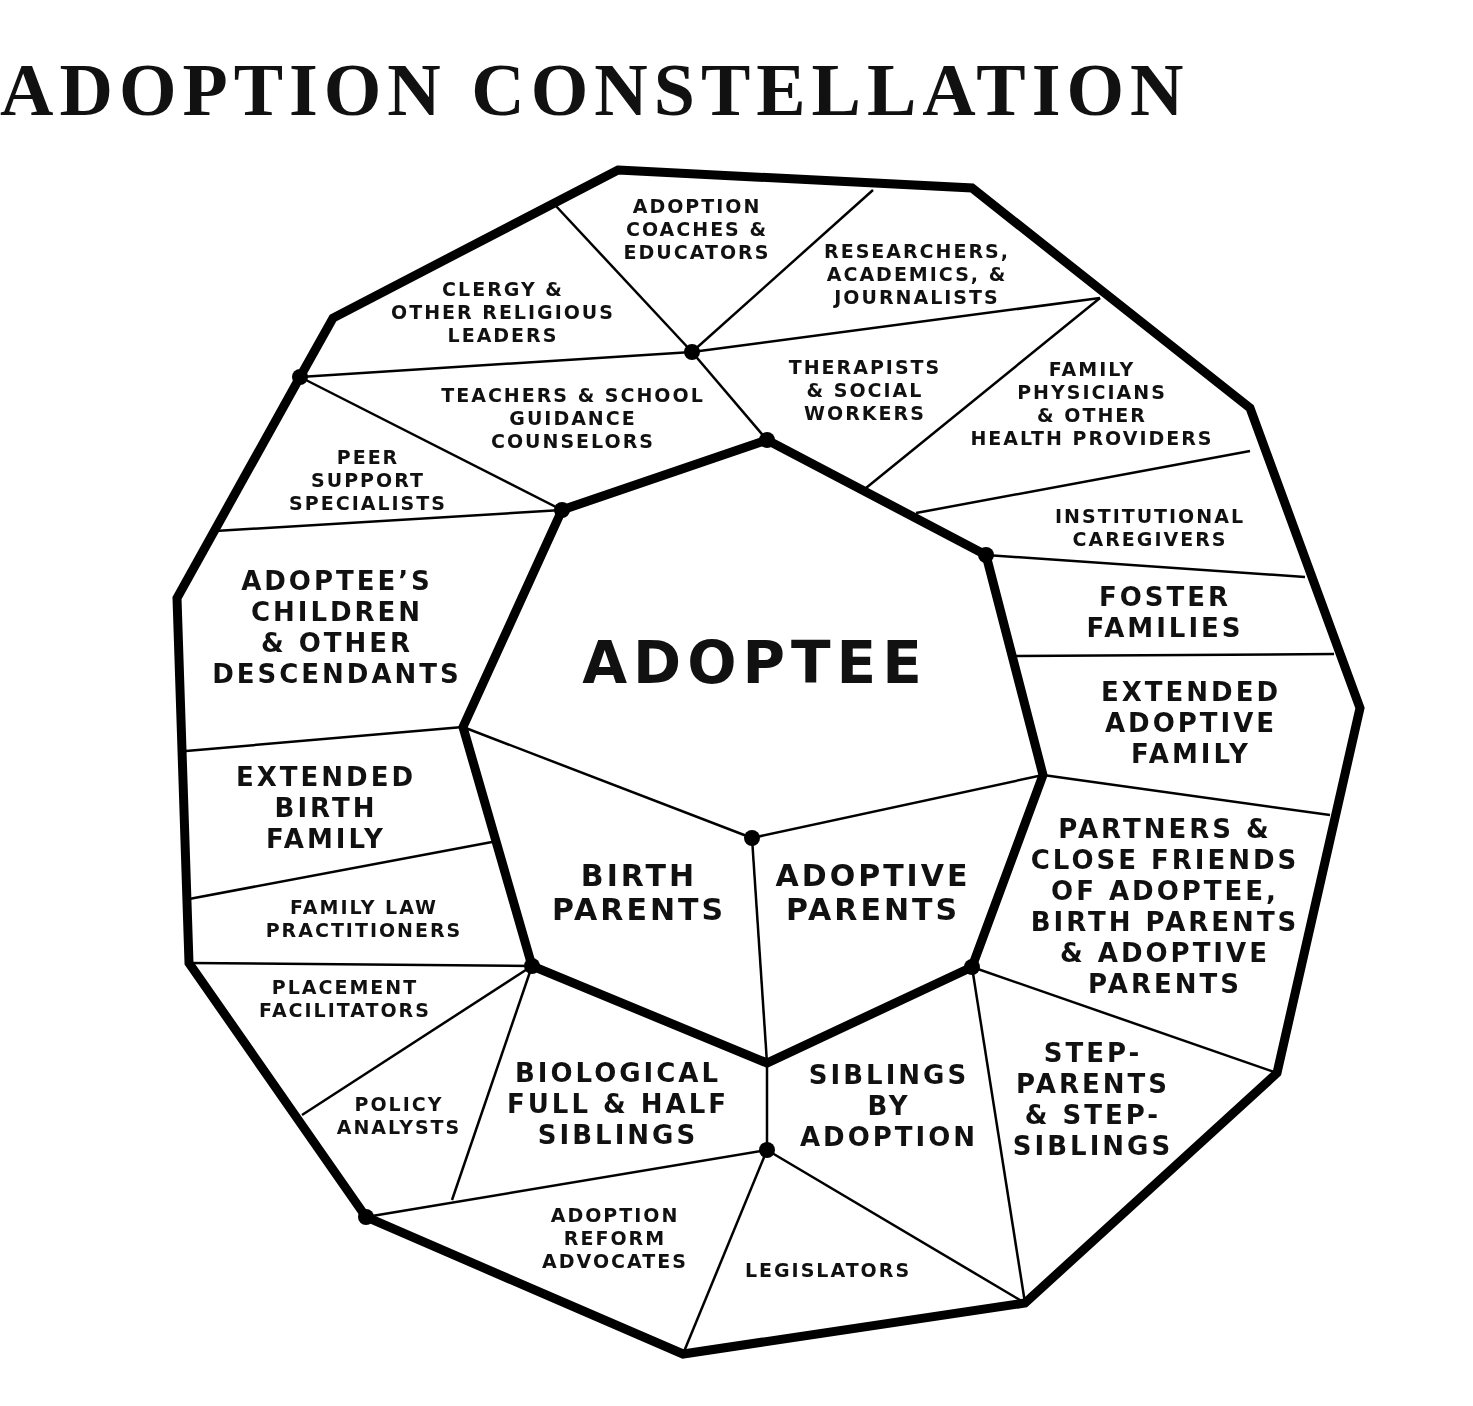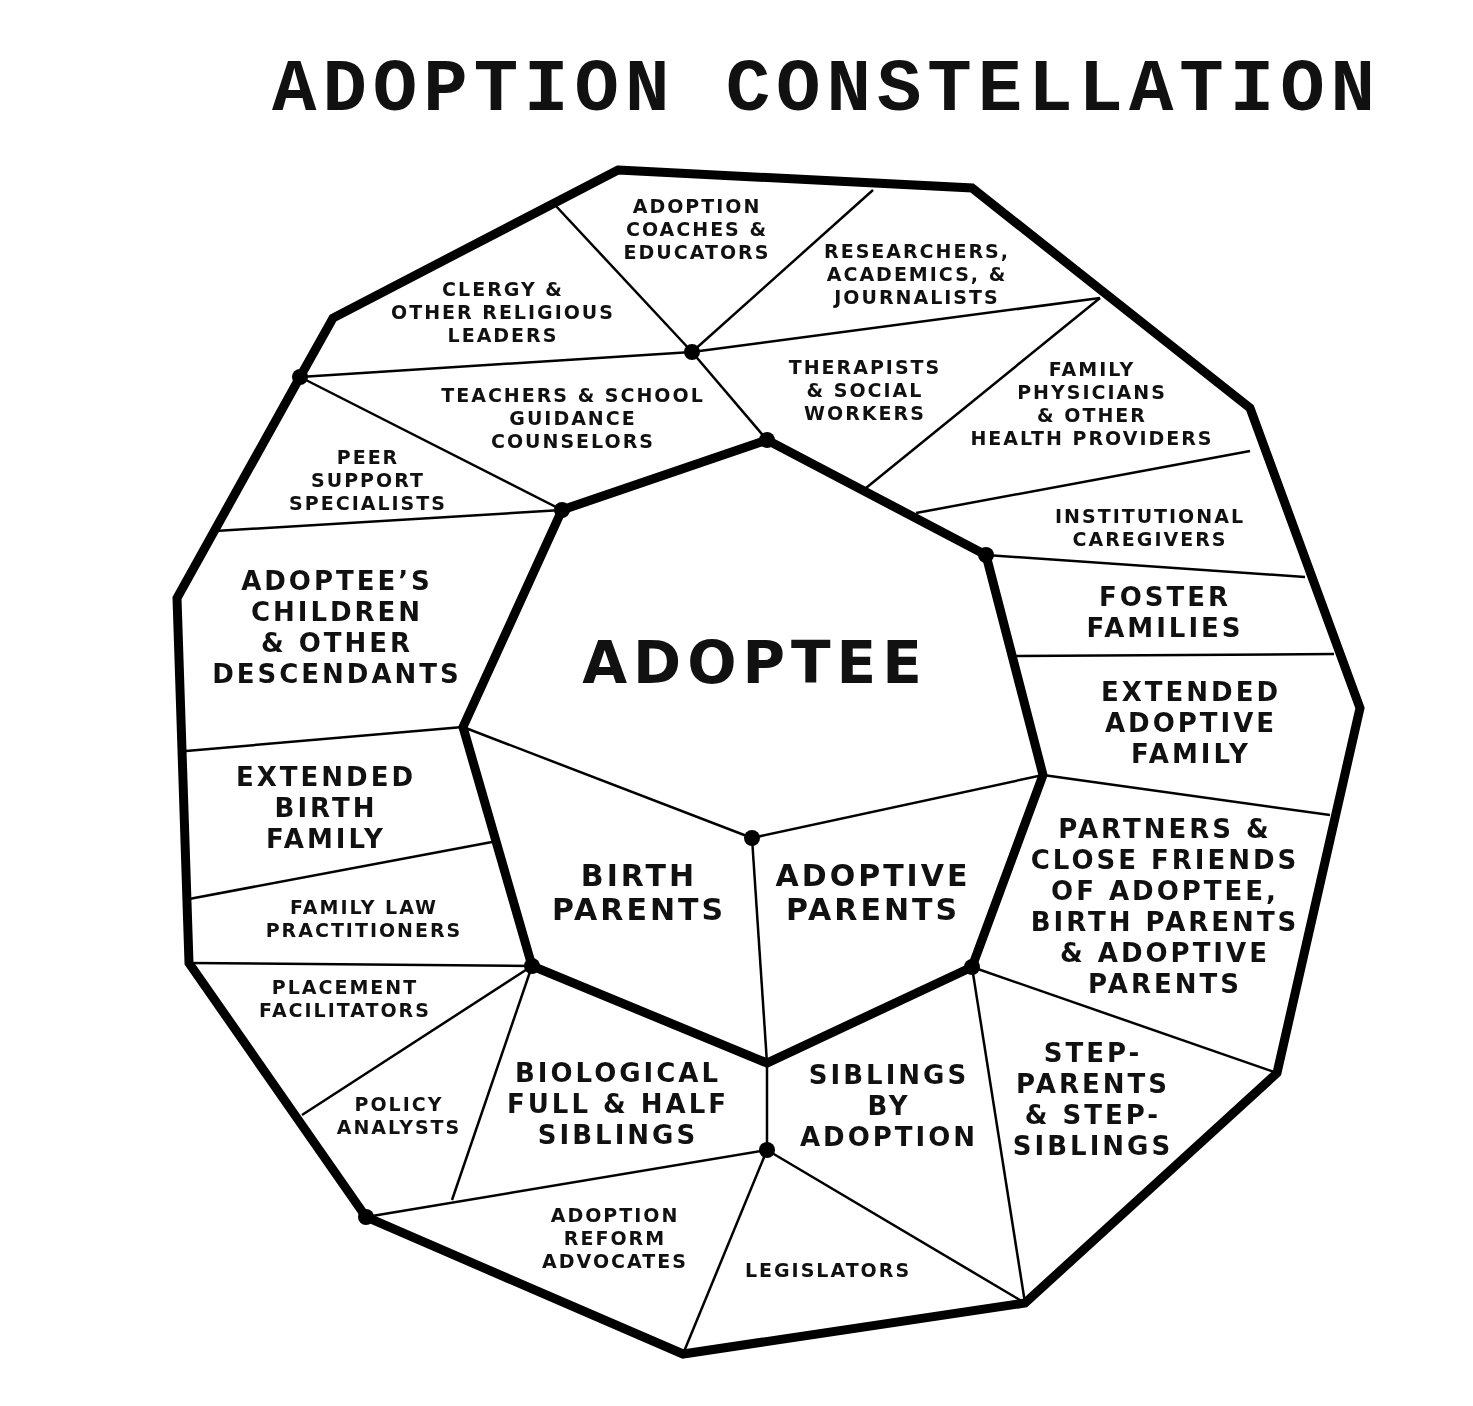--- a/index.html
+++ b/index.html
@@ -1,19 +1,19 @@
 <!DOCTYPE html>
 <html><head>
   <meta charset="utf-8">
   <style>
     html, body { margin: 0; padding: 0; background: #ffffff; }
     body { width: 1473px; height: 1406px; position: relative; overflow: hidden; font-family: "DejaVu Sans", sans-serif; }
     #title {
-      position: absolute; left: 0; top: 48px; width: 1381px; text-align: right;
-      font-family: Liberation Mono, monospace; font-weight: bold; font-size: 74px;
+      position: absolute; left: 0; top: 48px; width: 1381px; text-align: left;
+      font-family: Liberation Serif, serif; font-weight: bold; font-size: 74px;
       letter-spacing: 6px; color: #111111;
     }
     svg { position: absolute; left: 0; top: 0; }
     .thick { fill: none; stroke: #000; stroke-width: 9; stroke-linejoin: miter; }
     .thin { stroke: #000; stroke-width: 2.5; }
     .lbl { font-family: "DejaVu Sans", sans-serif; font-weight: bold; fill: #111; text-anchor: middle; }
   </style>
 </head>
 <body>
 

